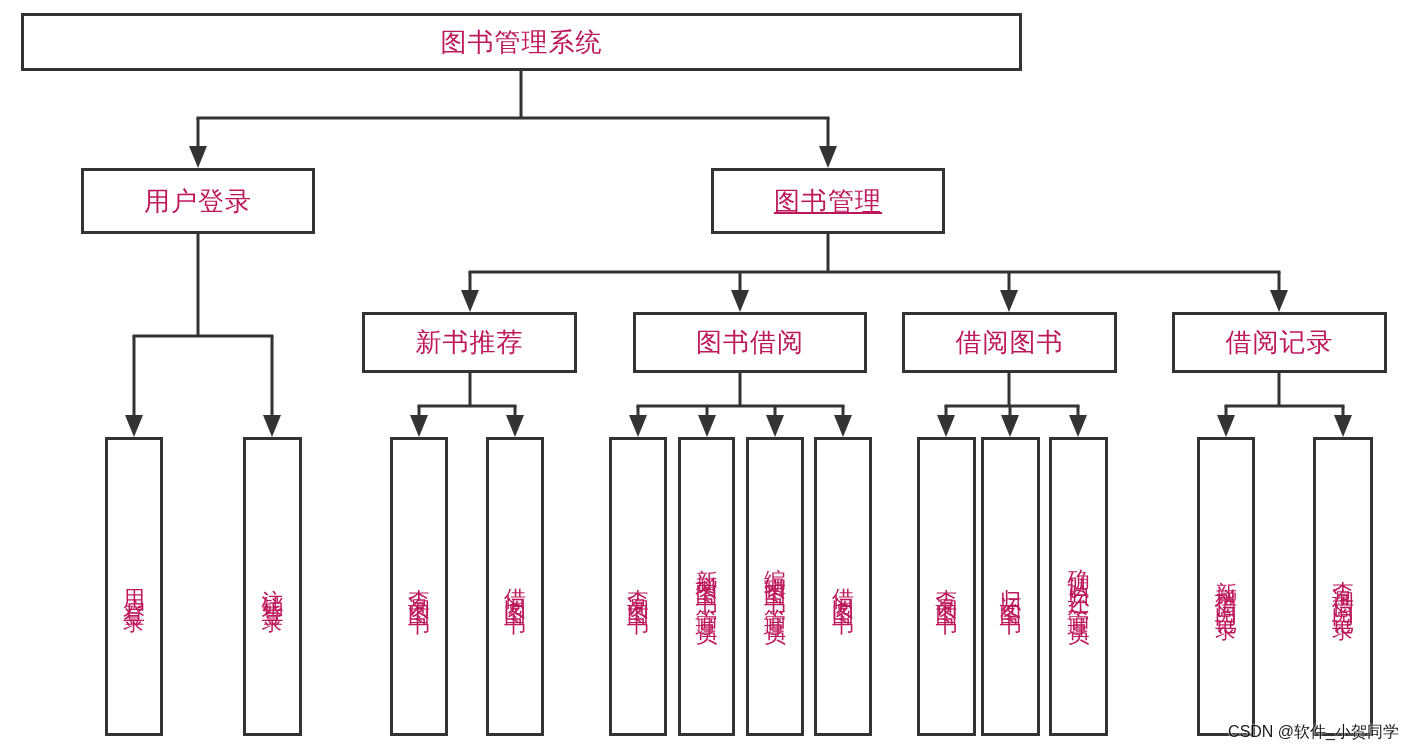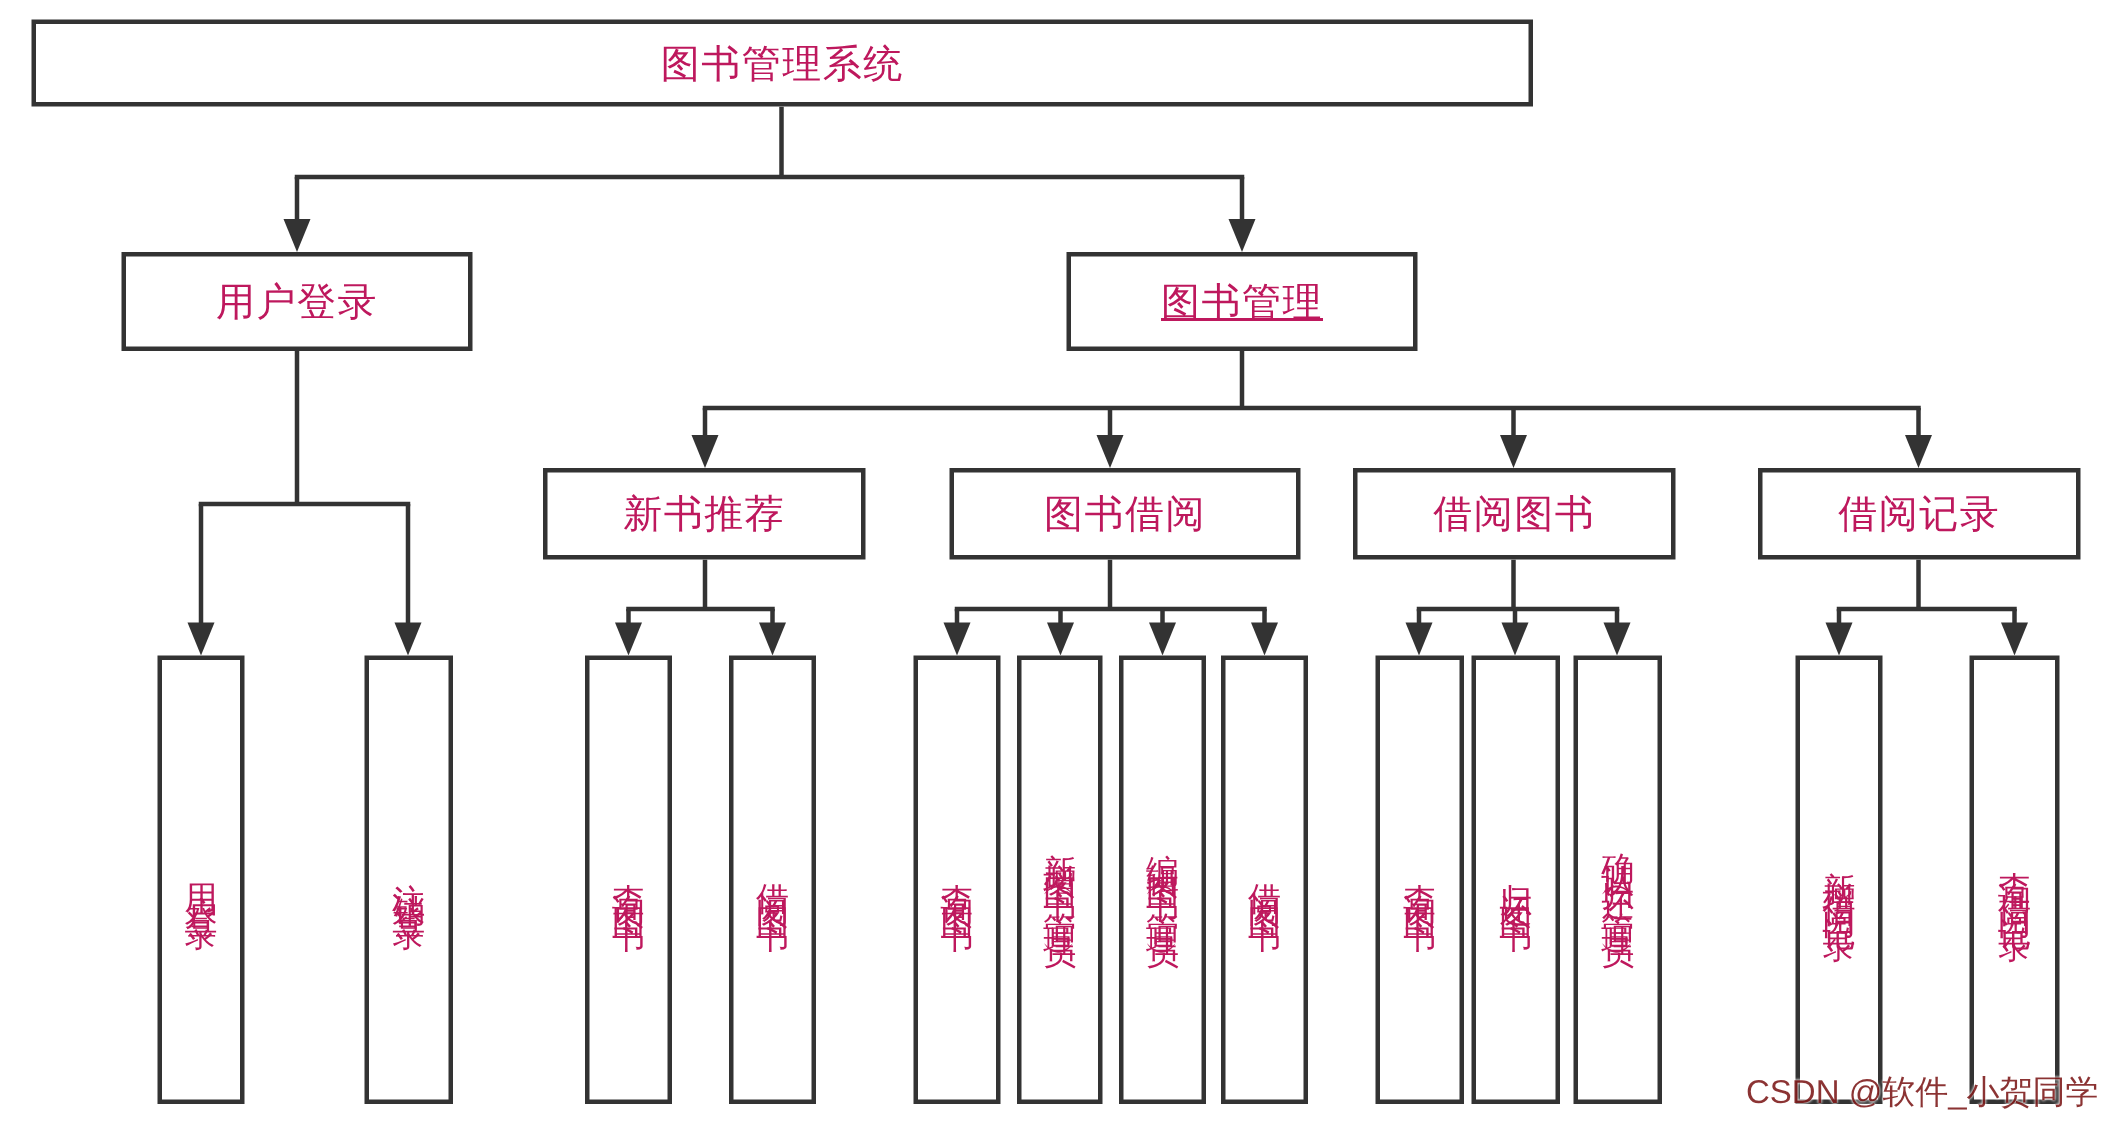--- a/index.html
+++ b/index.html
@@ -34,22 +34,22 @@
   .node.v span {
     writing-mode: vertical-rl;
     font-size: 22px;
     letter-spacing: 8px;
     line-height: 1;
   }
   #watermark {
     position: absolute;
     right: 6px;
     bottom: 4px;
-    font-size: 22px;
-    color: #7f1d1d;
+    font-size: 16px;
+    color: #000000;
     opacity: 0.9;
     text-shadow: 0 0 2px #ffffff, 0 0 2px #ffffff;
     white-space: nowrap;
     pointer-events: none;
   }
   line { stroke: #333333; stroke-width: 3; }
   polygon { fill: #333333; }
 </style>
 </head>
 <body>

